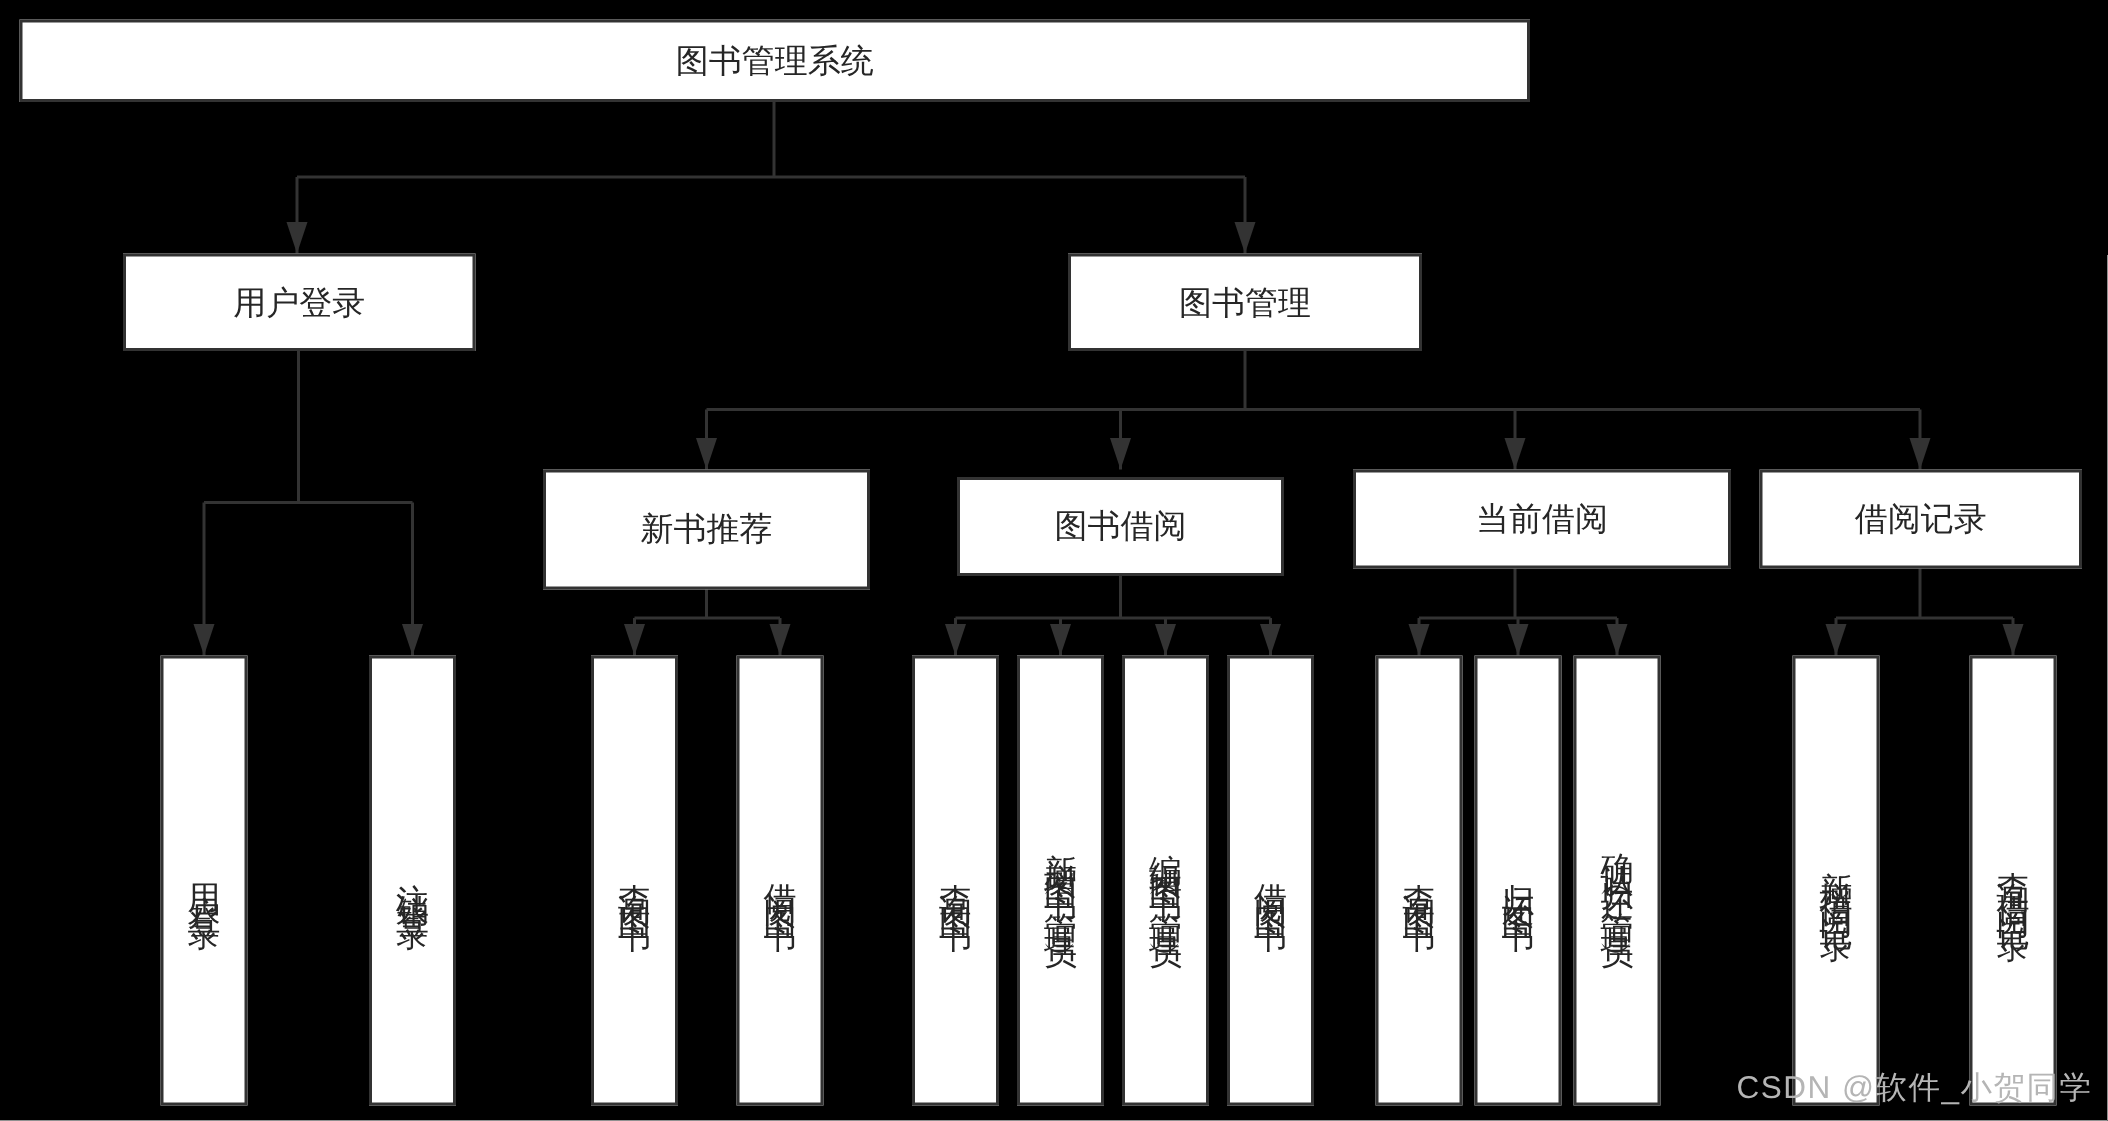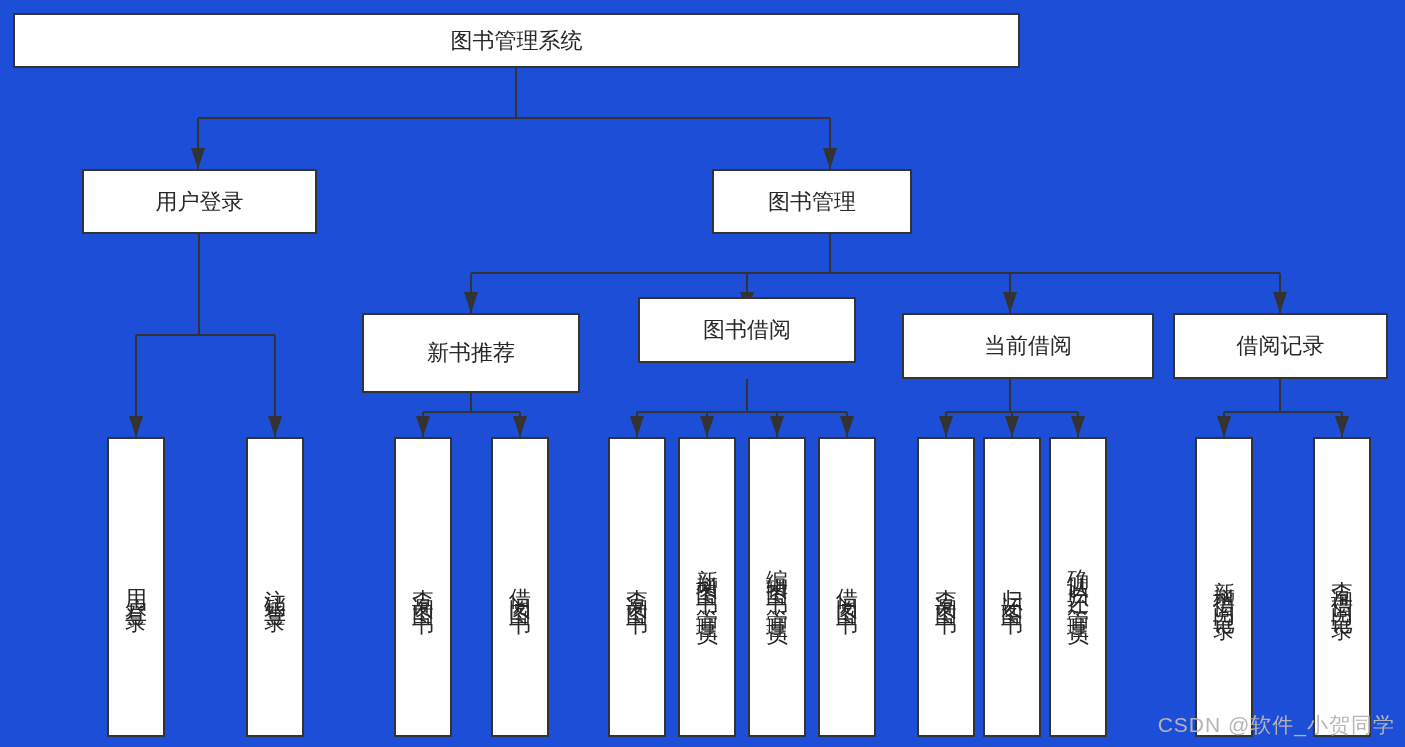--- a/index.html
+++ b/index.html
@@ -1,19 +1,19 @@
 <!DOCTYPE html>
 <html><head>
 <meta charset="utf-8">
 <style>
   html,body{margin:0;padding:0;background:#ffffff;}
   #canvas{
     position:relative;
     width:1405px;height:747px;
-    background:#1d4ed8;
+    background:#000000;
     font-family:"Liberation Sans","DejaVu Sans",sans-serif;
     overflow:hidden;
   }
   #wires{position:absolute;left:0;top:0;width:1405px;height:747px;z-index:0;}
   .hbox{
     position:absolute;
     border:2px solid #333333;
     background:#ffffff;
     display:flex;align-items:center;justify-content:center;
     color:#262626;
@@ -121,28 +121,28 @@
     </g>
   </svg>
 
   <div class="hbox" style="left:13px;top:13px;width:1007px;height:55px">
     <span>图书管理系统</span>
   </div>
 
   <div class="hbox" style="left:82px;top:169px;width:235px;height:65px">
     <span>用户登录</span>
   </div>
-  <div class="hbox" style="left:712px;top:169px;width:200px;height:65px">
+  <div class="hbox" style="left:712px;top:169px;width:236px;height:65px">
     <span>图书管理</span>
   </div>
 
   <div class="hbox" style="left:362px;top:313px;width:218px;height:80px">
     <span>新书推荐</span>
   </div>
-  <div class="hbox" style="left:638px;top:297px;width:218px;height:66px">
+  <div class="hbox" style="left:638px;top:318px;width:218px;height:66px">
     <span>图书借阅</span>
   </div>
   <div class="hbox" style="left:902px;top:313px;width:252px;height:66px">
     <span>当前借阅</span>
   </div>
   <div class="hbox" style="left:1173px;top:313px;width:215px;height:66px">
     <span>借阅记录</span>
   </div>
 
   <div class="leaf" style="left:107px">

